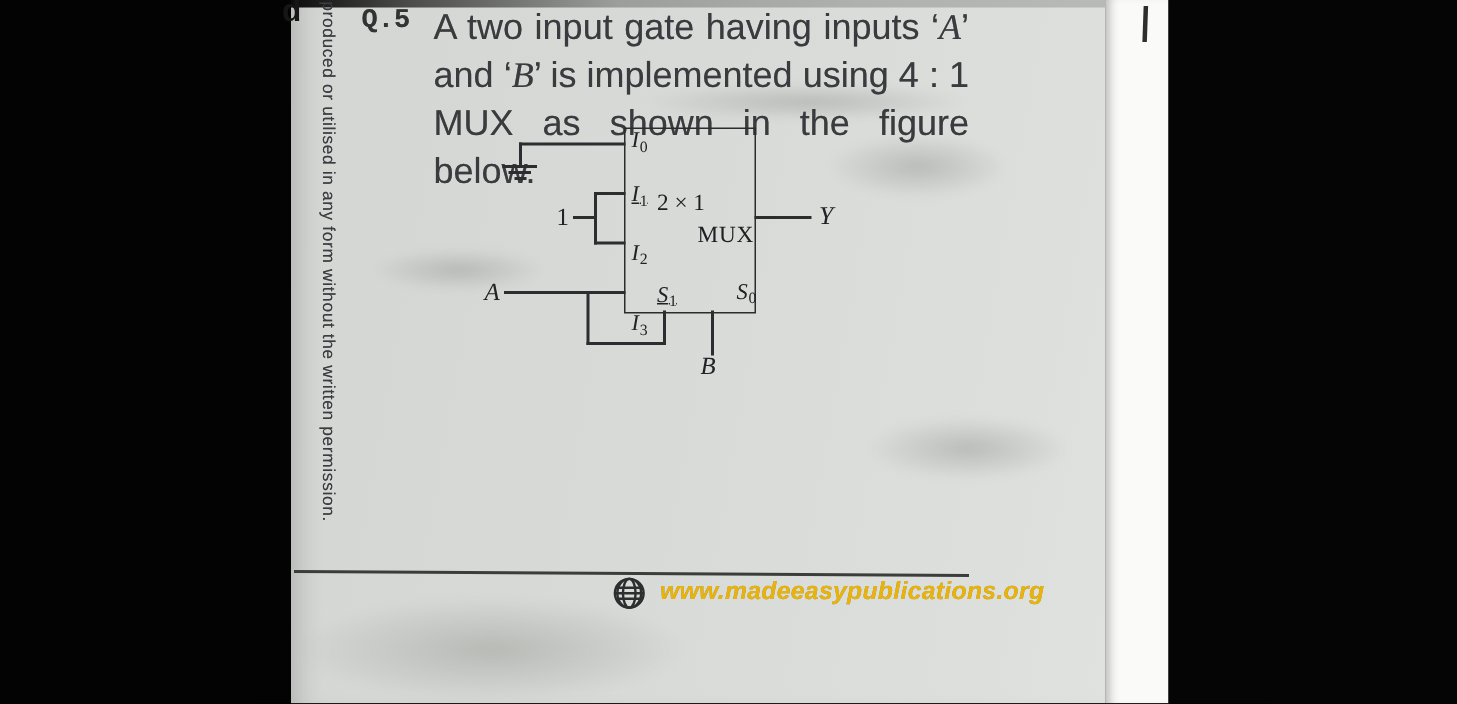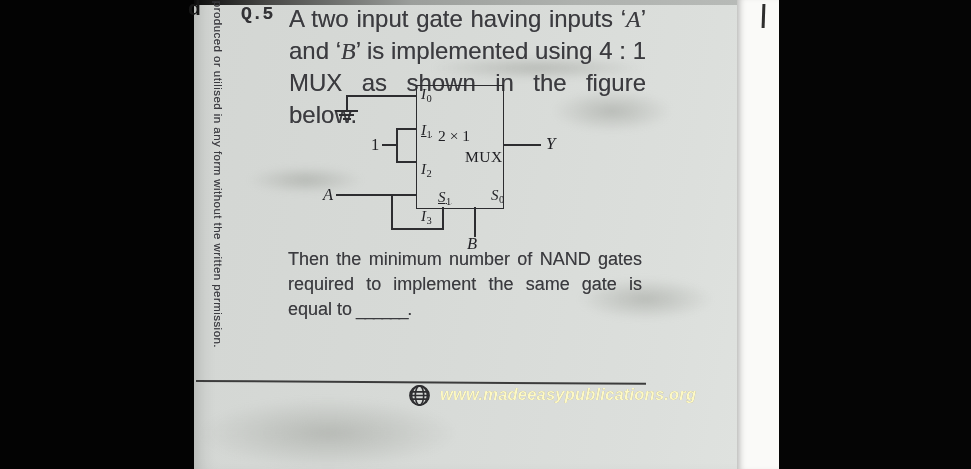--- a/index.html
+++ b/index.html
@@ -45,21 +45,21 @@
   .pin{font-family:"Liberation Serif","DejaVu Serif",serif;font-style:italic;font-size:15px;color:#222226;}
   .pin sub,.pin .sub{font-size:10.5px;font-style:normal;vertical-align:-3px;margin-left:.5px;}
   .muxlbl{font-family:"Liberation Serif","DejaVu Serif",serif;font-size:15.5px;color:#202024;}
   .siglbl{font-family:"Liberation Serif","DejaVu Serif",serif;font-style:italic;font-size:16.5px;color:#232327;}
   .num{font-family:"Liberation Serif","DejaVu Serif",serif;font-style:normal;}
 
   
   .rule{left:196px;top:380px;width:450px;height:2px;background:#3c3c3c;
         transform:rotate(.35deg);transform-origin:left center;}
   .globe{left:408px;top:384px;width:23px;height:23px;}
-  .site{left:440px;top:385px;font-size:16.5px;font-weight:bold;font-style:italic;color:#fef9c3;
+  .site{left:440px;top:385px;font-size:16.5px;font-weight:bold;font-style:italic;color:#eab308;
         letter-spacing:.2px;text-shadow:0 0 .4px rgba(44,44,47,.5);}
 </style>
 </head>
 <body>
 
 <div id="canvas">
 
   <div class="abs page"></div>
   <div class="abs white-strip"></div>
   <div class="abs right-black"></div>
@@ -104,21 +104,20 @@
   <div class="abs pin" style="left:491px;top:187px;"><span>S</span><span class="sub">0</span></div>
 
   <div class="abs muxlbl" style="left:438px;top:127px;">2 × 1</div>
   <div class="abs muxlbl" style="left:437px;top:148px;letter-spacing:.5px;margin-left:28px;">MUX</div>
 
   <div class="abs siglbl num" style="left:371px;top:135px;">1</div>
   <div class="abs siglbl" style="left:323px;top:185px;">A</div>
   <div class="abs siglbl" style="left:467px;top:234px;">B</div>
   <div class="abs siglbl" style="left:546px;top:134px;font-size:17px;">Y</div>
 
-  <div class="abs followup"><span>Then the minimum number of NAND gates required to implement the same gate is equal to</span><span class="blank">______</span><span>.</span></div>
 
   <div class="abs rule"></div>
   <svg class="abs globe" viewBox="0 0 24 24">
     <g fill="none" stroke="#2e2e30" stroke-width="1.7">
       <circle cx="12" cy="12" r="10"></circle>
       <ellipse cx="12" cy="12" rx="4.4" ry="10"></ellipse>
       <ellipse cx="12" cy="12" rx="8.3" ry="10"></ellipse>
       <path d="M2.4 8.2h19.2M2 12h20M2.4 15.8h19.2"></path>
     </g>
   </svg>

